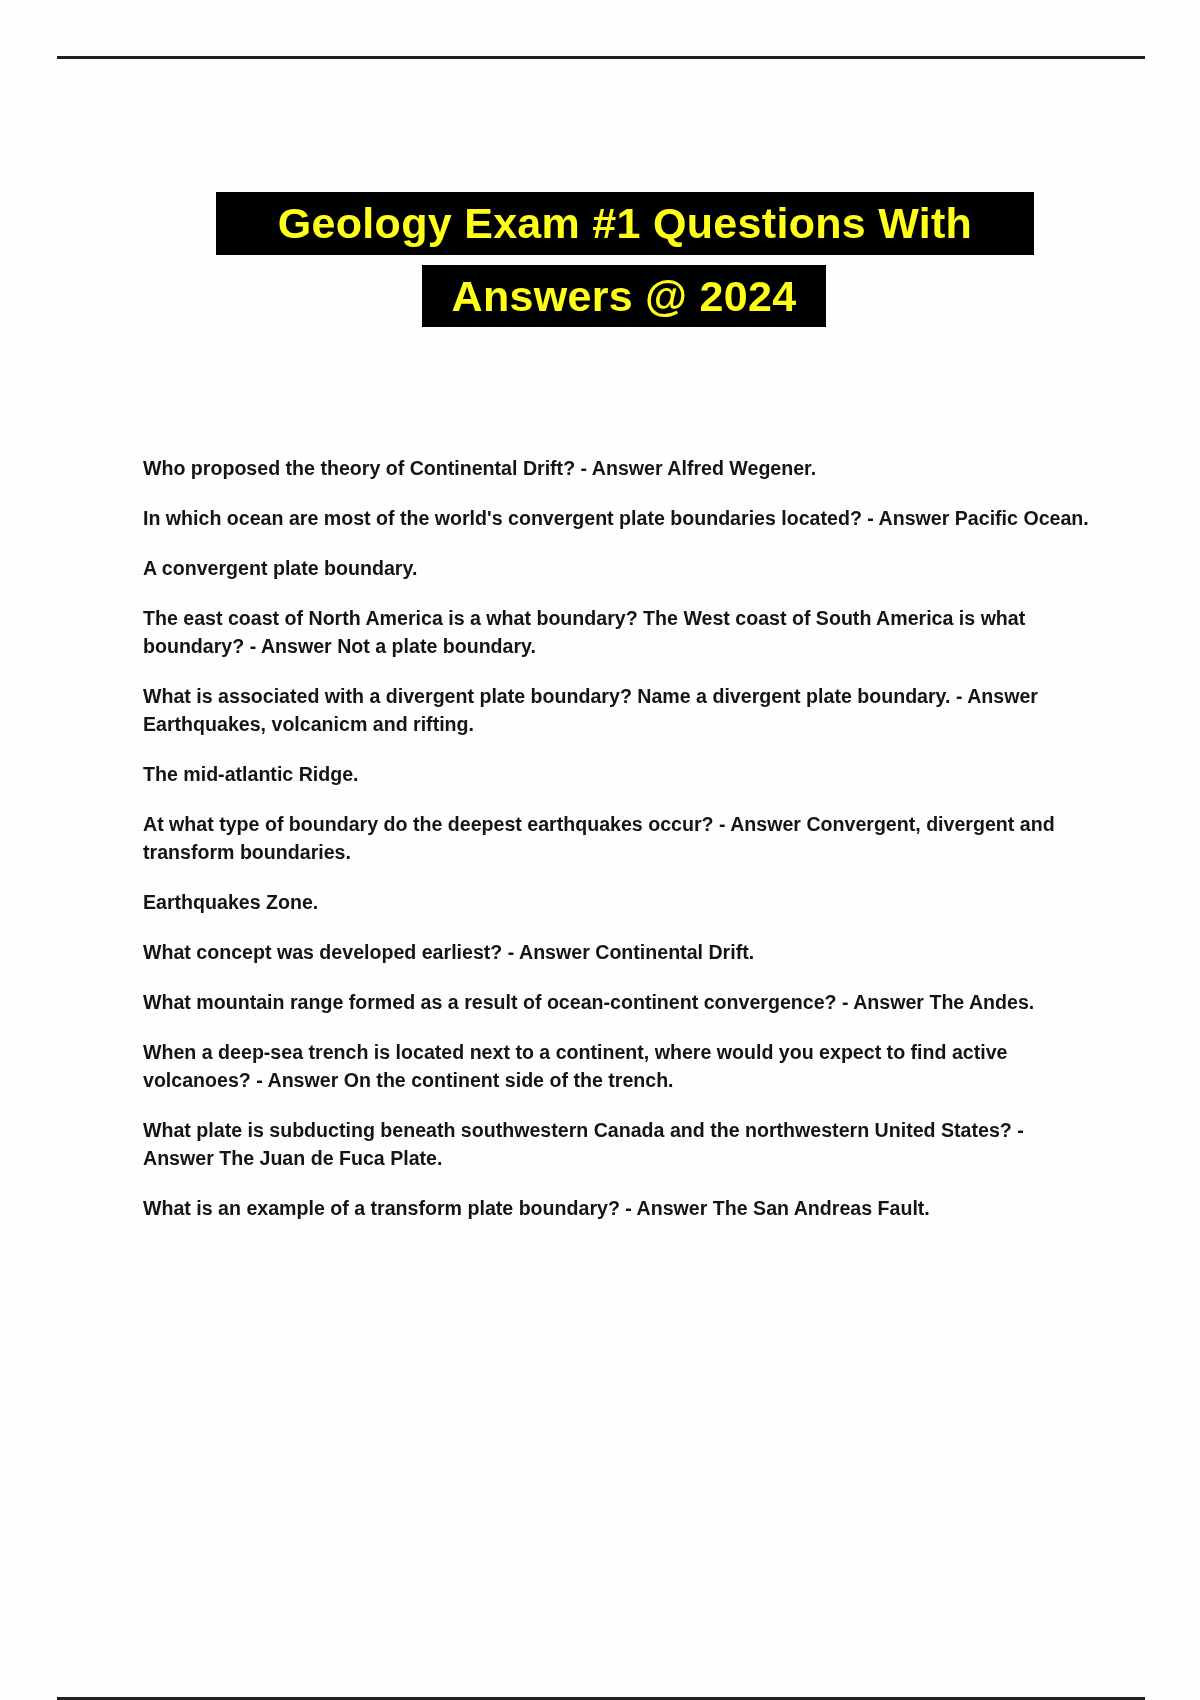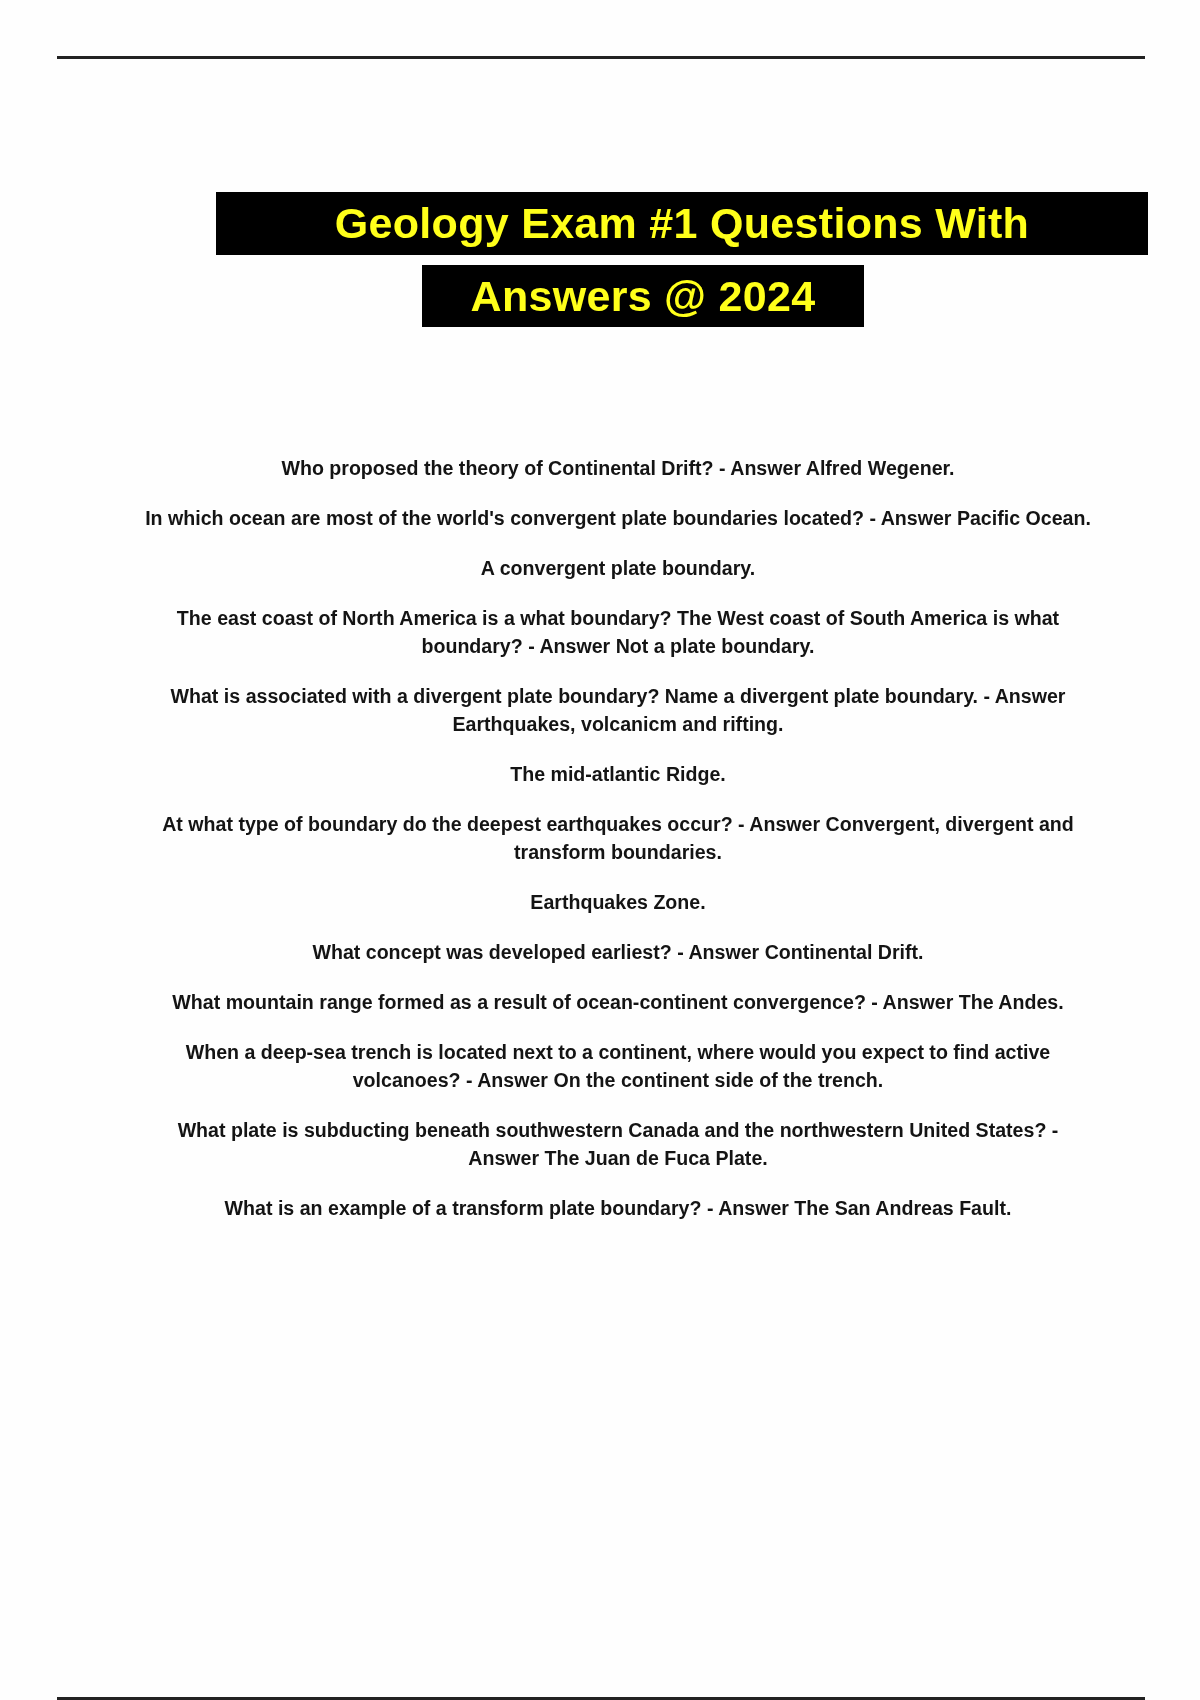--- a/index.html
+++ b/index.html
@@ -32,43 +32,42 @@
       font-weight: bold;
       font-size: 43px;
       line-height: 63px;
       white-space: nowrap;
       text-align: center;
       letter-spacing: 0.3px;
     }
     .title-line-1 {
       left: 216px;
       top: 192px;
-      width: 932px;
+      width: 818px;
       height: 63px;
     }
     .title-line-2 {
       left: 422px;
       top: 265px;
-      width: 442px;
+      width: 404px;
       height: 62px;
     }
 
     .qa-list {
       position: absolute;
       left: 143px;
       top: 454px;
       width: 950px;
     }
     .qa-item {
       margin: 0 0 22px 0;
       font-weight: bold;
       font-size: 19.6px;
       line-height: 28px;
       color: #141414;
-      text-align: center;
     }
   </style>
 </head>
 <body>
 
 <div class="rule top"></div>
 
 <div class="title-box title-line-1">Geology Exam #1 Questions With</div>
 <div class="title-box title-line-2">Answers @ 2024</div>
 

